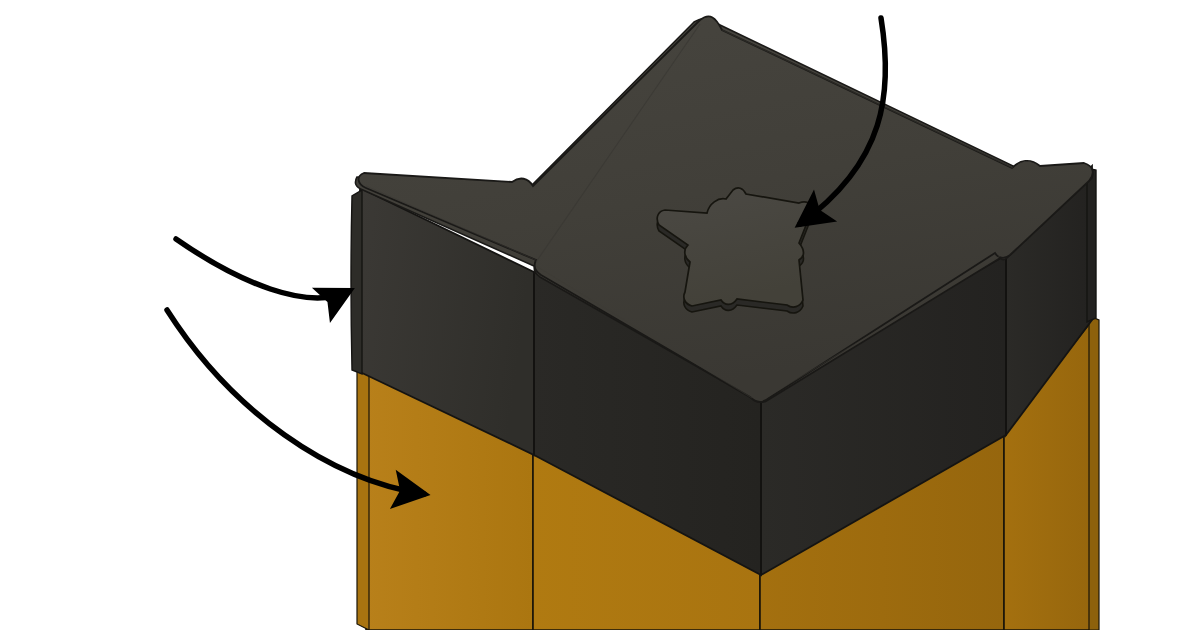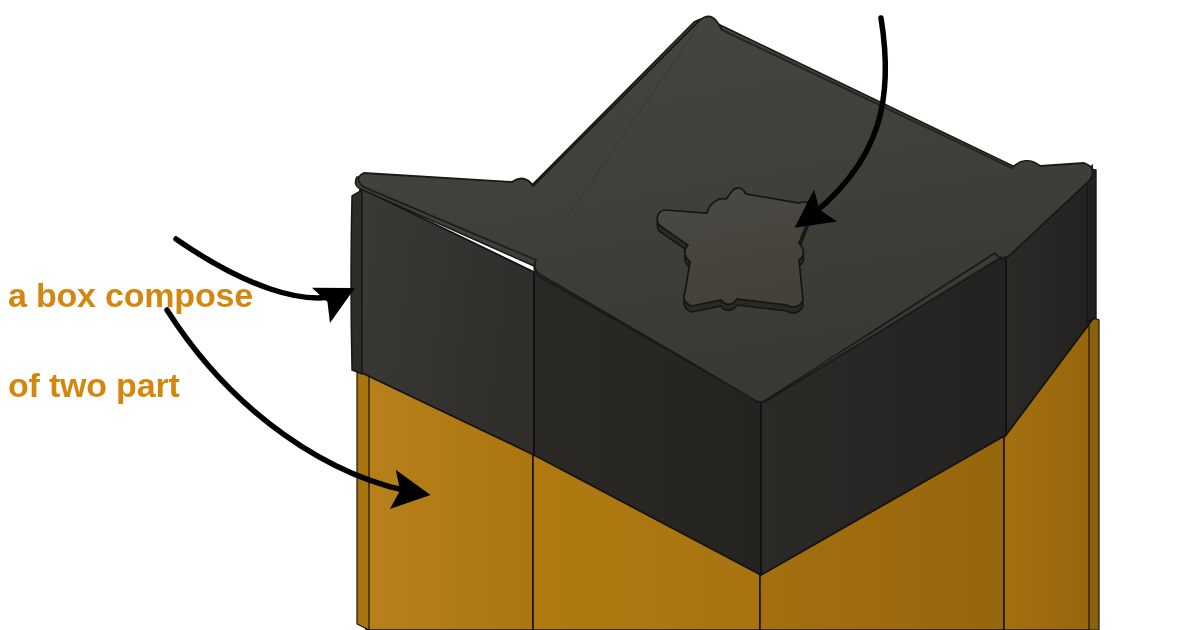--- a/index.html
+++ b/index.html
@@ -215,18 +215,14 @@
     <g>
 
       <path d="M 881 18 C 893 92 886 162 800 224" fill="none" stroke="#000000" stroke-width="5.5" stroke-linecap="round" marker-end="url(#arrowHead)"></path>
 
       <path d="M 176 239 C 238 282 308 312 349 291" fill="none" stroke="#000000" stroke-width="5.5" stroke-linecap="round" marker-end="url(#arrowHead)"></path>
 
       <path d="M 167 310 C 232 412 330 480 424 494" fill="none" stroke="#000000" stroke-width="5.5" stroke-linecap="round" marker-end="url(#arrowHead)"></path>
     </g>
   </svg>
 
-  <div id="annotation-text">
-    <span class="ln">a box compose</span>
-    <span class="ln">of two part</span>
-  </div>
 
 </div>
 
 </body></html>

